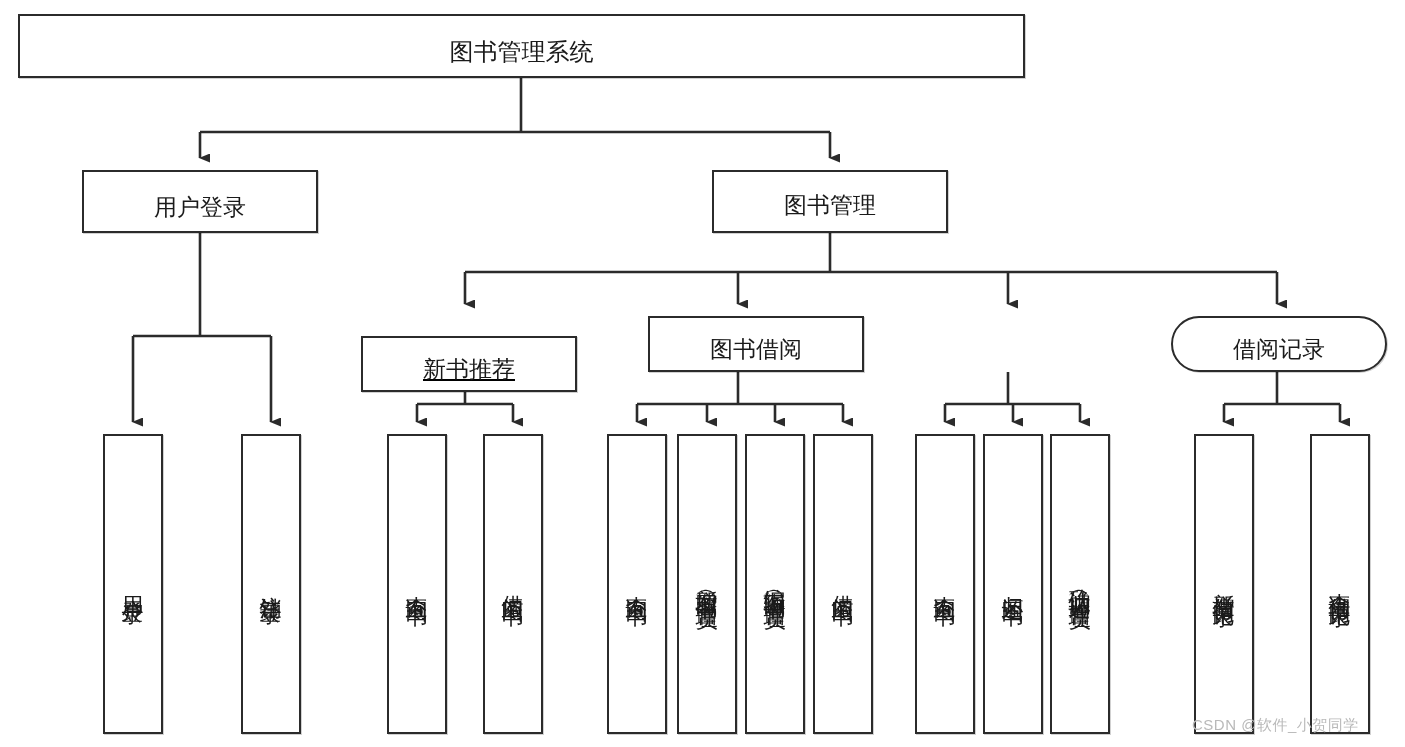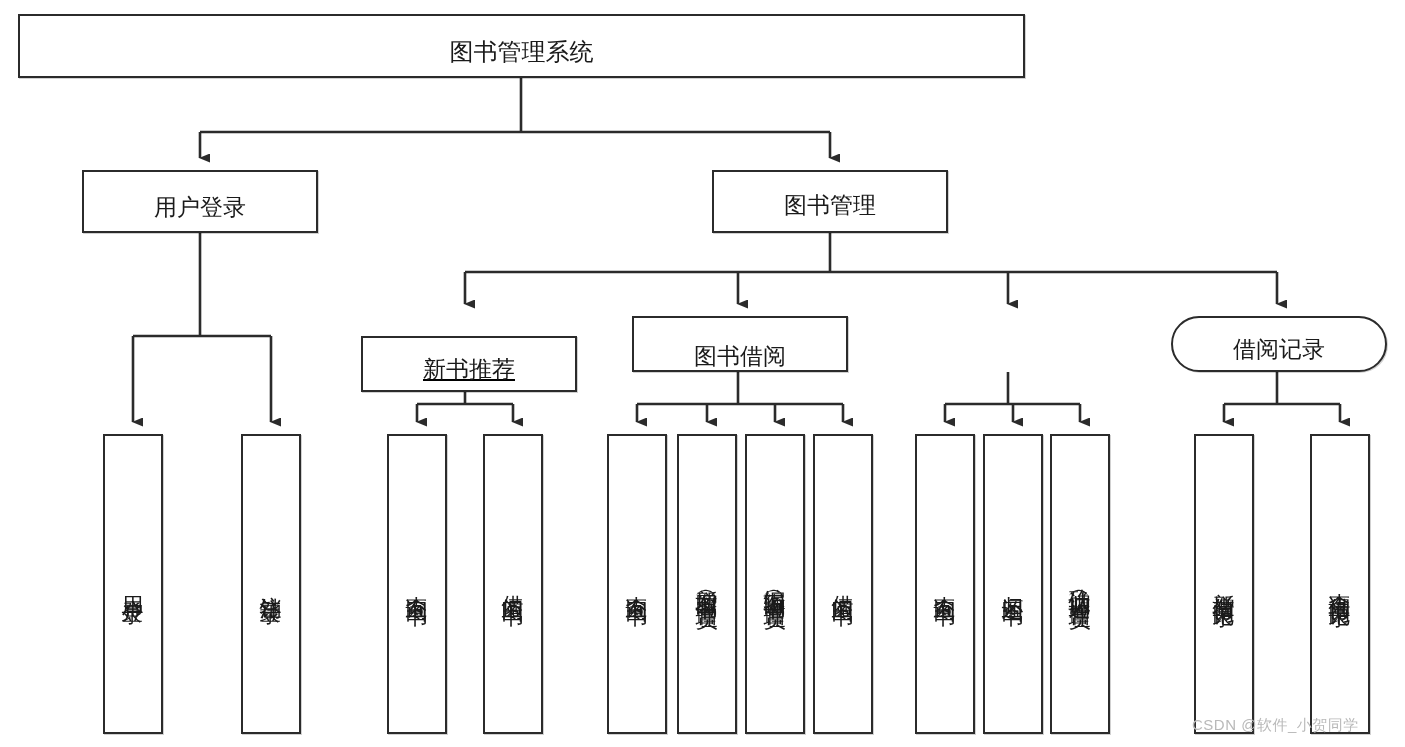--- a/index.html
+++ b/index.html
@@ -134,21 +134,21 @@
   <div class="node horiz" style="left:82px; top:170px; width:236px; height:63px;">
     <span class="label">用户登录</span>
   </div>
   <div class="node horiz" style="left:712px; top:170px; width:236px; height:63px;font-family:Liberation Mono, monospace;">
     <span class="label">图书管理</span>
   </div>
 
   <div class="node horiz" style="left:361px; top:336px; width:216px; height:56px;text-decoration:underline;">
     <span class="label">新书推荐</span>
   </div>
-  <div class="node horiz" style="left:632px; top:316px; width:216px; height:56px;align-items:flex-end;">
+  <div class="node horiz" style="left:648px; top:316px; width:216px; height:56px;">
     <span class="label">图书借阅</span>
   </div>
   <div class="node horiz" style="left:1171px; top:316px; width:216px; height:56px;border-radius:28px;">
     <span class="label">借阅记录</span>
   </div>
 
   <div class="node vert" style="left:103px; top:434px; width:60px; height:300px;">
     <span class="label">用户登录</span>
   </div>
   <div class="node vert" style="left:241px; top:434px; width:60px; height:300px;">

